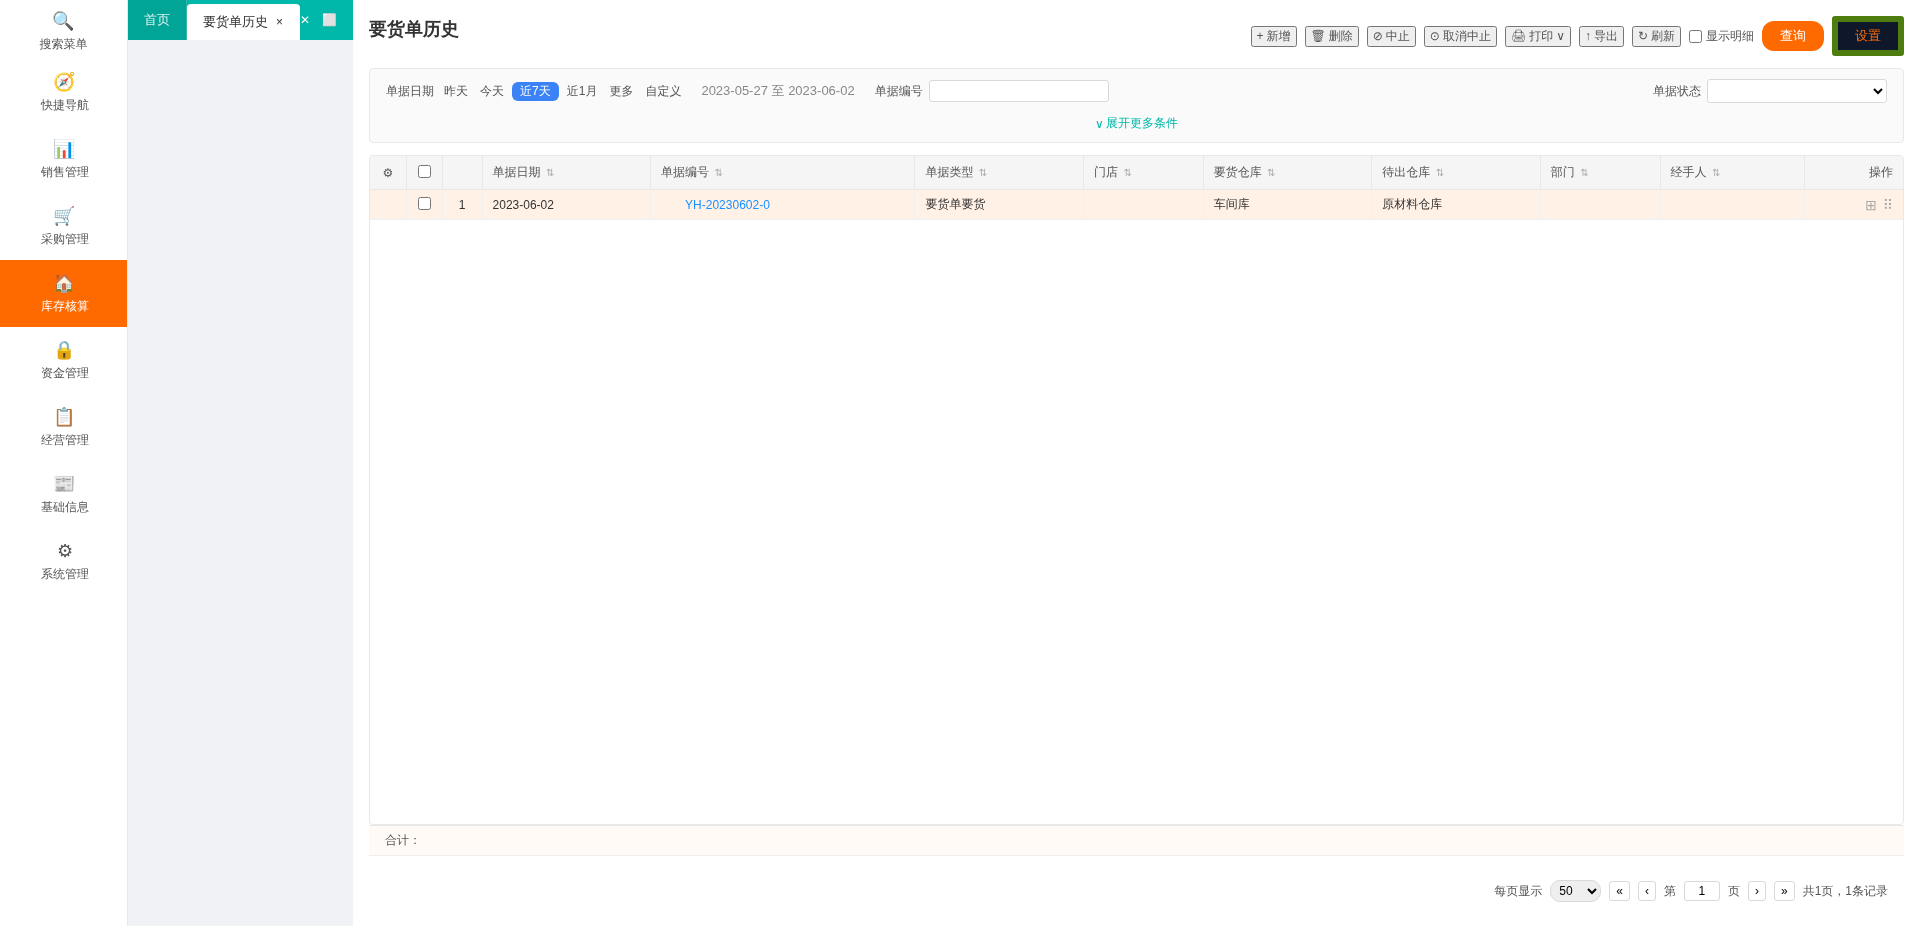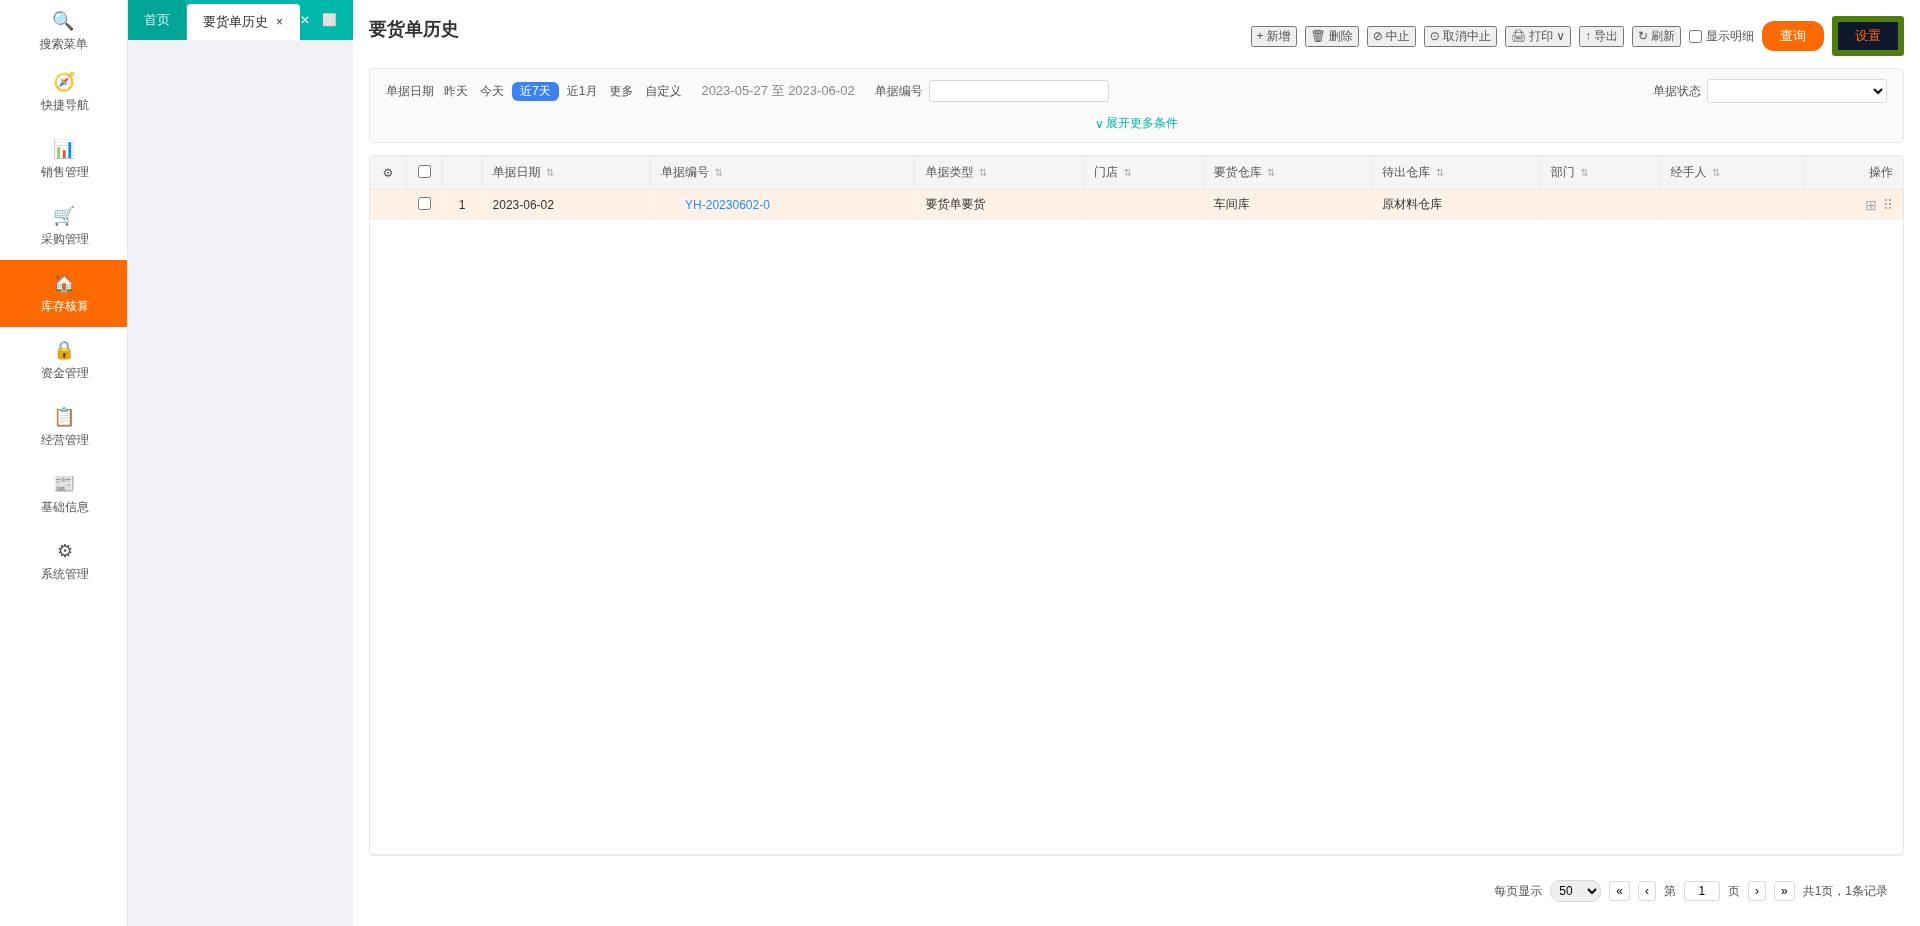--- a/index.html
+++ b/index.html
@@ -326,20 +326,23 @@
               <div class="settings-icon-cell" style="justify-content:flex-end;">
                 <span class="action-icon">⊞</span>
                 <span class="action-icon">⠿</span>
               </div>
             </td>
           </tr>
         </tbody>
       </table>
     </div>
 
+    <div class="summary-bar">
+      <span>合计：</span>
+    </div>
 
     <div class="pagination">
       <span>每页显示</span>
       <select>
         <option value="50">50</option>
         <option value="10">10</option>
         <option value="20">20</option>
         <option value="100">100</option>
       </select>
       <button class="page-btn">«</button>

